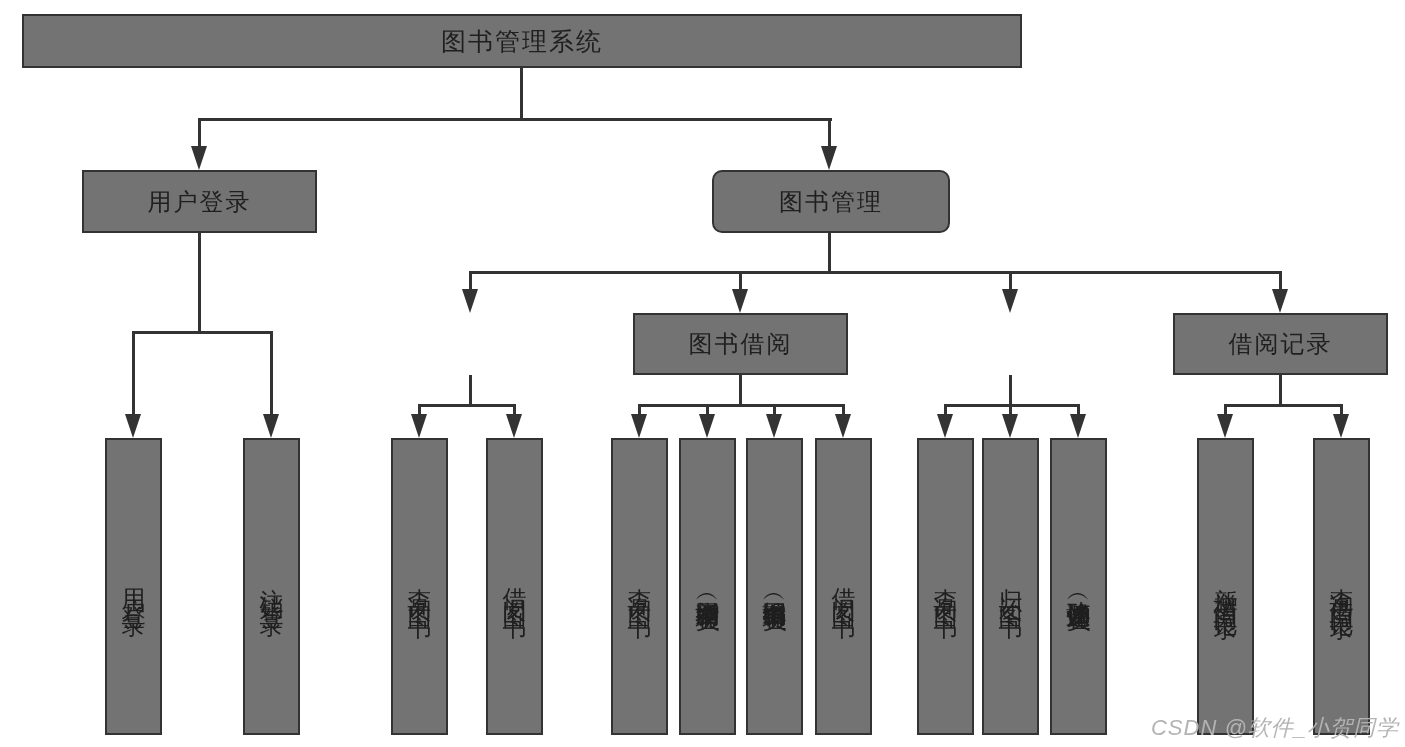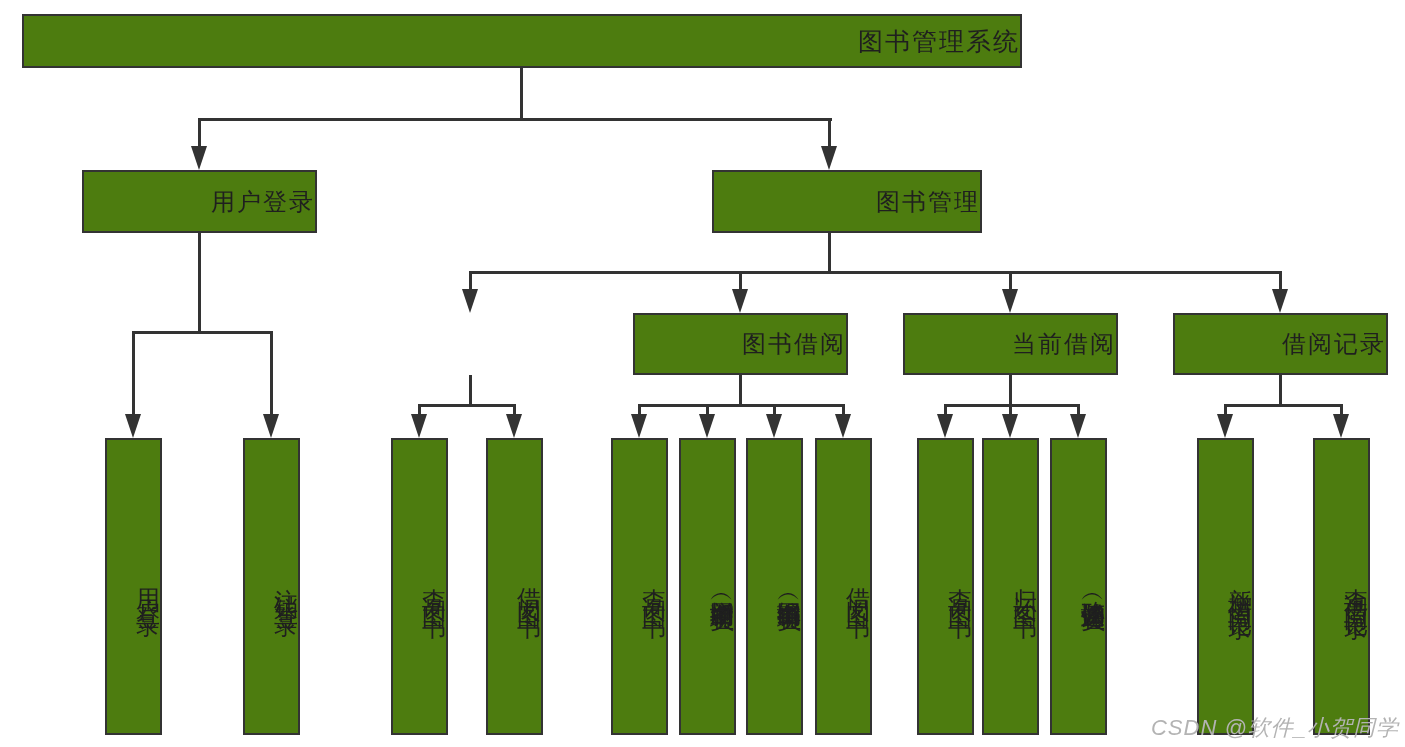--- a/index.html
+++ b/index.html
@@ -11,22 +11,22 @@
   body{font-family:"Liberation Sans","DejaVu Sans",sans-serif;}
   .stage{
     position:relative;
     width:1405px;height:747px;
     background:#ffffff;
     overflow:hidden;
   }
   .box{
     position:absolute;
     border:2px solid var(--line);
-    background:#4d7c0f;
-    display:flex;align-items:center;justify-content:flex-end;
+    background:#737373;
+    display:flex;align-items:center;justify-content:center;
     color:var(--text);
     box-sizing:border-box;
   }
   .root-box span{font-size:25px;letter-spacing:2px;}
   .lvl-box span{font-size:24px;letter-spacing:2px;}
   .leaf-box span{
     writing-mode:vertical-rl;
     text-orientation:mixed;
     font-size:24px;
     letter-spacing:9px;
@@ -64,21 +64,21 @@
   <div class="vline" style="left:520px;top:68px;height:52px;"></div>
   <div class="hline" style="left:198px;top:118px;width:634px;"></div>
   <div class="vline" style="left:198px;top:118px;height:32px;"></div>
   <div class="arr" style="left:191px;top:146px;"></div>
   <div class="vline" style="left:828px;top:118px;height:32px;"></div>
   <div class="arr" style="left:821px;top:146px;"></div>
 
   <div class="box lvl-box" style="left:82px;top:170px;width:235px;height:63px;">
     <span>用户登录</span>
   </div>
-  <div class="box lvl-box" style="left:712px;top:170px;width:270px;height:63px;">
+  <div class="box lvl-box" style="left:712px;top:170px;width:238px;height:63px;border-radius:10px;">
     <span>图书管理</span>
   </div>
 
   <div class="vline" style="left:198px;top:233px;height:100px;"></div>
   <div class="hline" style="left:132px;top:331px;width:141px;"></div>
   <div class="vline" style="left:132px;top:331px;height:85px;"></div>
   <div class="arr" style="left:125px;top:414px;"></div>
   <div class="vline" style="left:270px;top:331px;height:85px;"></div>
   <div class="arr" style="left:263px;top:414px;"></div>
 
@@ -88,23 +88,20 @@
   <div class="arr" style="left:462px;top:289px;"></div>
   <div class="vline" style="left:739px;top:271px;height:20px;"></div>
   <div class="arr" style="left:732px;top:289px;"></div>
   <div class="vline" style="left:1009px;top:271px;height:20px;"></div>
   <div class="arr" style="left:1002px;top:289px;"></div>
   <div class="vline" style="left:1279px;top:271px;height:20px;"></div>
   <div class="arr" style="left:1272px;top:289px;"></div>
 
   <div class="box lvl-box" style="left:633px;top:313px;width:215px;height:62px;">
     <span>图书借阅</span>
-  </div>
-  <div class="box lvl-box" style="left:903px;top:313px;width:215px;height:62px;">
-    <span>当前借阅</span>
   </div>
   <div class="box lvl-box" style="left:1173px;top:313px;width:215px;height:62px;">
     <span>借阅记录</span>
   </div>
 
   <div class="vline" style="left:469px;top:375px;height:32px;"></div>
   <div class="hline" style="left:418px;top:404px;width:98px;"></div>
   <div class="vline" style="left:418px;top:404px;height:12px;"></div>
   <div class="arr" style="left:411px;top:414px;"></div>
   <div class="vline" style="left:513px;top:404px;height:12px;"></div>

